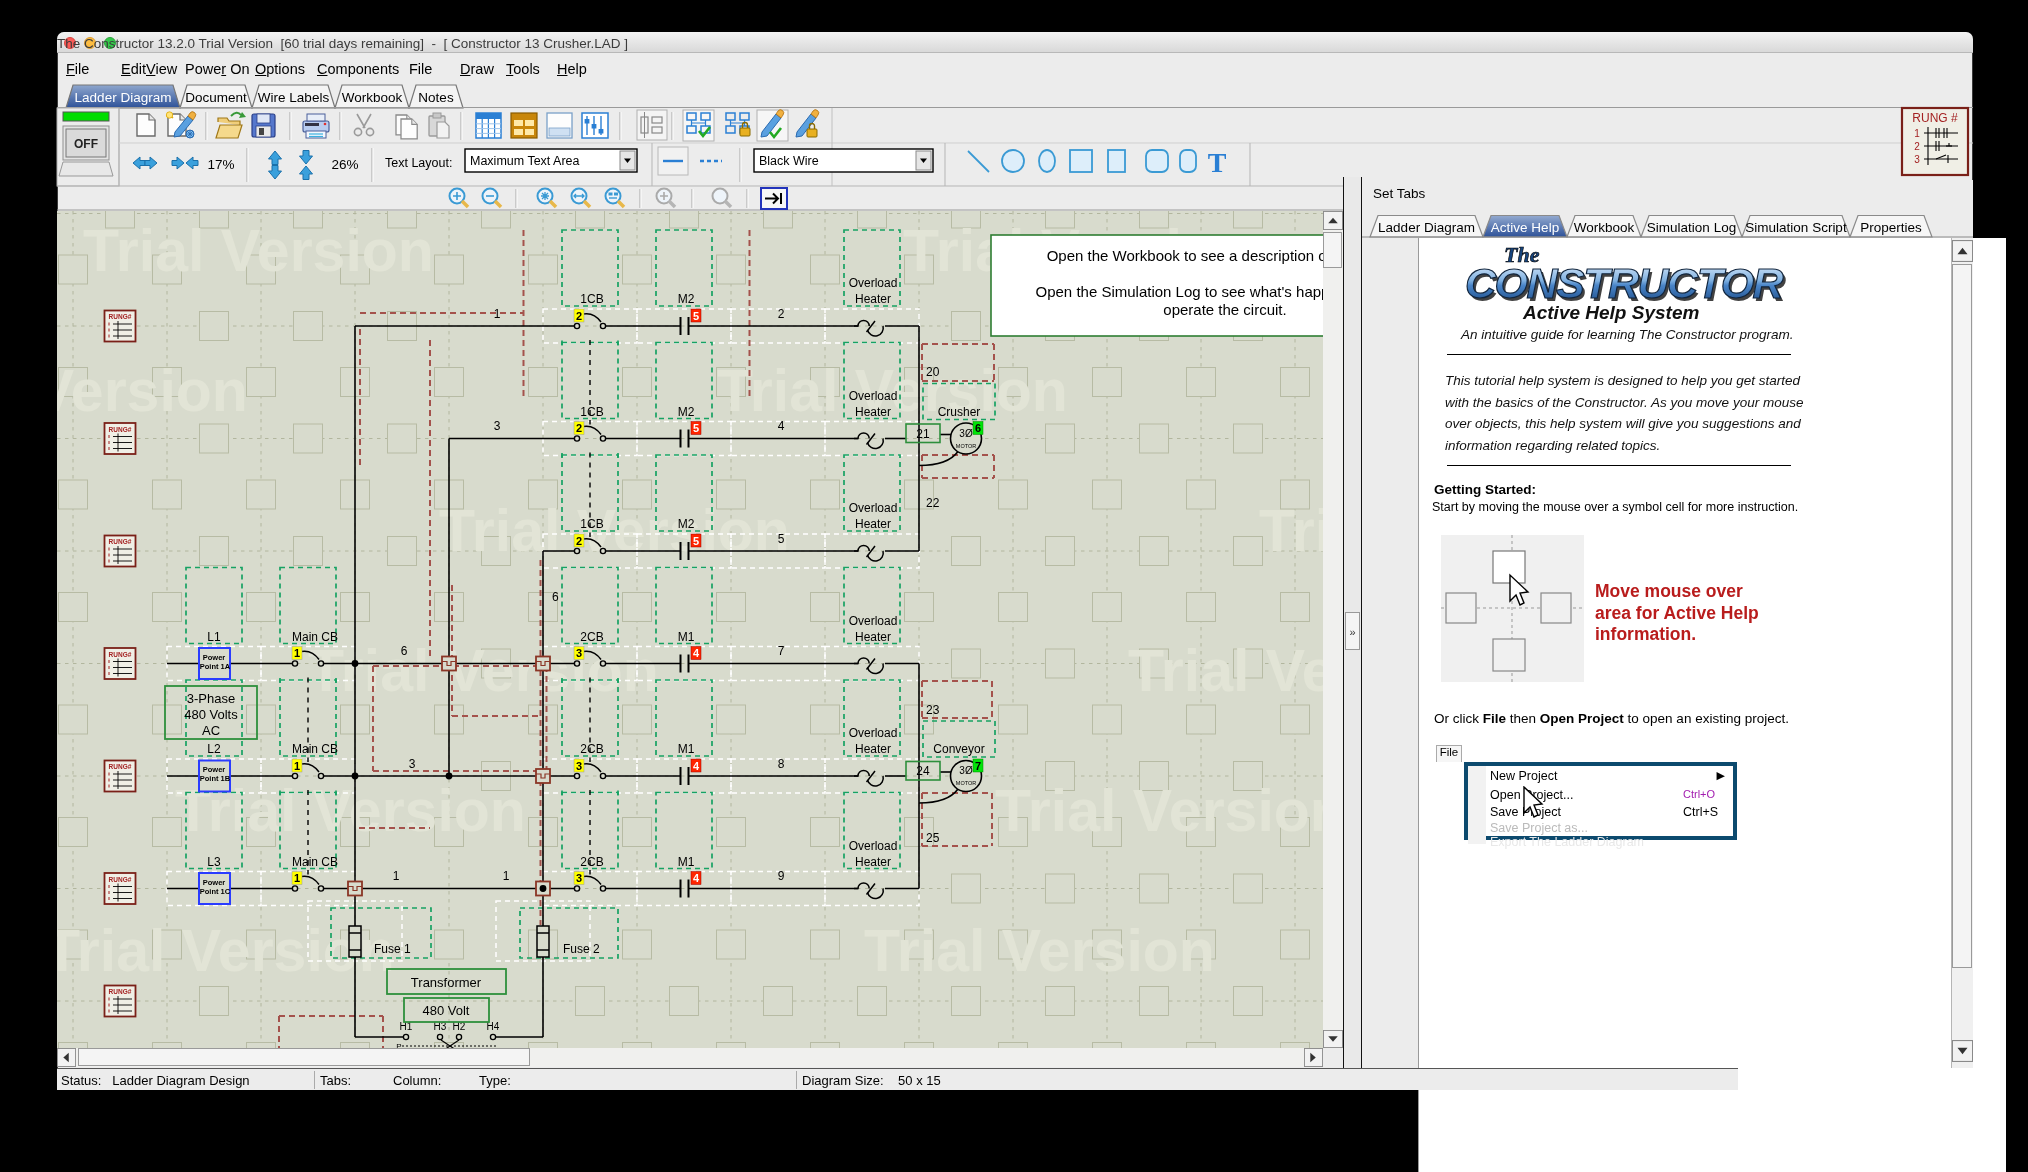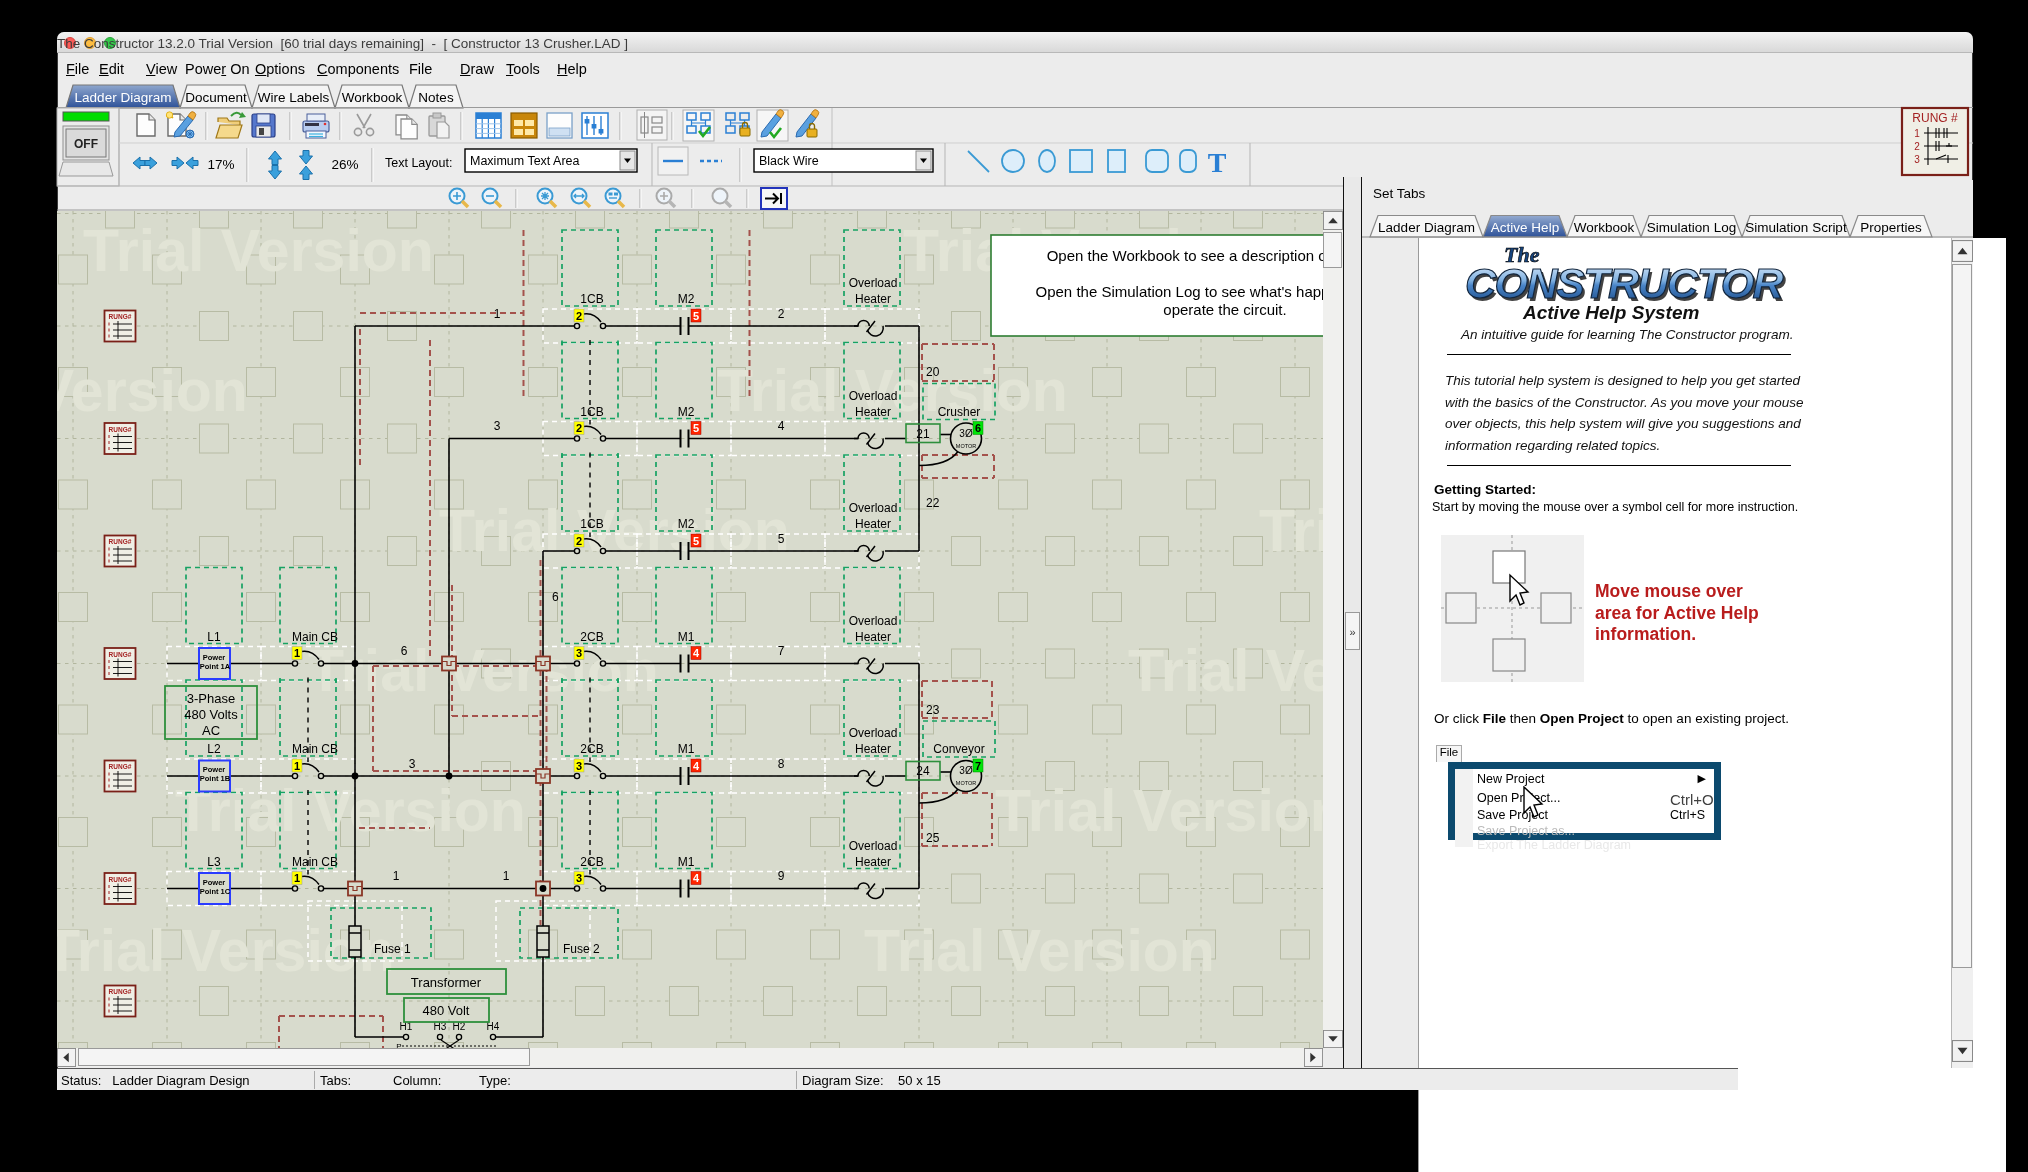--- a/index.html
+++ b/index.html
@@ -7,21 +7,21 @@
 .abs { position:absolute; }
 </style></head>
 <body>
 <div id="win"></div>
 <div class="abs" style="left:57px;top:32px;width:1916px;height:21px;background:linear-gradient(#f3f3f3,#d9d9d9);border-radius:7px 7px 0 0;border-bottom:1px solid #b8b8b8"></div>
 <div class="abs" style="left:64px;top:37px;width:12px;height:12px;border-radius:6px;background:#fc5b57;border:1px solid #d94842"></div>
 <div class="abs" style="left:84px;top:37px;width:12px;height:12px;border-radius:6px;background:#fdbc40;border:1px solid #dfa035"></div>
 <div class="abs" style="left:104px;top:37px;width:12px;height:12px;border-radius:6px;background:#34c84a;border:1px solid #2aa63b"></div>
 <div class="abs" style="left:57px;top:36px;width:1916px;text-align:left;font-size:13.5px;color:#3c3c3c">The Constructor 13.2.0 Trial Version&nbsp; [60 trial days remaining]&nbsp; -&nbsp; [ Constructor 13 Crusher.LAD ]</div>
 <span style="position:absolute;left:66px;top:61px;font-size:14.5px;color:#000"><u>F</u>ile</span>
-<span style="position:absolute;left:99px;top:61px;font-size:14.5px;color:#000"><u>E</u>dit</span>
+<span style="position:absolute;left:121px;top:61px;font-size:14.5px;color:#000"><u>E</u>dit</span>
 <span style="position:absolute;left:146px;top:61px;font-size:14.5px;color:#000"><u>V</u>iew</span>
 <span style="position:absolute;left:185px;top:61px;font-size:14.5px;color:#000">Powe<u>r</u> On</span>
 <span style="position:absolute;left:255px;top:61px;font-size:14.5px;color:#000"><u>O</u>ptions</span>
 <span style="position:absolute;left:317px;top:61px;font-size:14.5px;color:#000"><u>C</u>omponents</span>
 <span style="position:absolute;left:409px;top:61px;font-size:14.5px;color:#000">File</span>
 <span style="position:absolute;left:460px;top:61px;font-size:14.5px;color:#000"><u>D</u>raw</span>
 <span style="position:absolute;left:506px;top:61px;font-size:14.5px;color:#000"><u>T</u>ools</span>
 <span style="position:absolute;left:557px;top:61px;font-size:14.5px;color:#000"><u>H</u>elp</span>
 <svg style="position:absolute;left:57px;top:83px" width="1916px" height="26" viewBox="57 83 1916 26">
     <defs>
@@ -963,26 +963,26 @@
       <rect x="52" y="16" width="32" height="32" fill="#fff" stroke="#777" stroke-width="1.2"></rect>
       <rect x="5" y="58" width="30" height="30" fill="#f0f0f0" stroke="#888" stroke-width="1.2"></rect>
       <rect x="100" y="58" width="30" height="30" fill="#f0f0f0" stroke="#888" stroke-width="1.2"></rect>
       <rect x="52" y="104" width="32" height="32" fill="#f0f0f0" stroke="#888" stroke-width="1.2"></rect>
       <path d="M 69 40 l 0 26 l 6 -6 l 4 10 l 4 -2 l -4 -10 l 8 -1 Z" fill="#fff" stroke="#000" stroke-width="1.4"></path>
     </svg>
     <div style="position:absolute;left:176px;top:343px;font-size:17.5px;font-weight:bold;color:#b91c1c;line-height:21.5px;white-space:nowrap">Move mouse over<br>area for Active Help<br>information.</div>
     <div style="position:absolute;left:15px;top:473px;font-size:13.5px;color:#000">Or click <b>File</b> then <b>Open Project</b> to open an existing project.</div>
     <div style="position:absolute;left:17px;top:507px;width:290px">
       <div style="width:26px;height:17px;border:1px solid #aaa;border-bottom:none;background:#f6f6f6;font-size:11.5px;text-align:center;color:#000">File</div>
-      <div style="position:relative;width:273px;height:78px;border:7px solid #0c4a6e;background:#fff;margin-left:12px;margin-top:0">
+      <div style="position:relative;width:273px;height:78px;border:4px solid #0c4a6e;background:#fff;margin-left:28px;margin-top:0">
         <div style="position:absolute;left:0;top:0;width:18px;height:78px;background:#f2f2f2"></div>
         <div style="position:absolute;left:22px;top:3px;font-size:12.5px;color:#000">New Project</div>
         <div style="position:absolute;right:8px;top:3px;font-size:11px;color:#000">▶</div>
         <div style="position:absolute;left:22px;top:22px;font-size:12.5px;color:#000">Open Project...</div>
-        <div style="position:absolute;left:215px;top:22px;font-size:15px;color:#404040">Ctrl+O</div>
+        <div style="position:absolute;left:215px;top:22px;font-size:11px;color:#a21caf">Ctrl+O</div>
         <div style="position:absolute;left:22px;top:39px;font-size:12.5px;color:#000">Save Project</div>
         <div style="position:absolute;left:215px;top:39px;font-size:12.5px;color:#000">Ctrl+S</div>
         <div style="position:absolute;left:22px;top:55px;font-size:12.5px;color:#bbb">Save Project as...</div>
         <div style="position:absolute;left:22px;top:69px;font-size:12.5px;color:#e8e8e8">Export The Ladder Diagram</div>
       </div>
     </div>
     <svg style="position:absolute;left:103px;top:548px" width="22" height="36" viewBox="0 0 22 36">
       <path d="M 2 1 l 0 26 l 6 -6 l 4 10 l 4 -2 l -4 -10 l 8 -1 Z" fill="#fff" stroke="#000" stroke-width="1.4"></path>
     </svg>
   </div>

